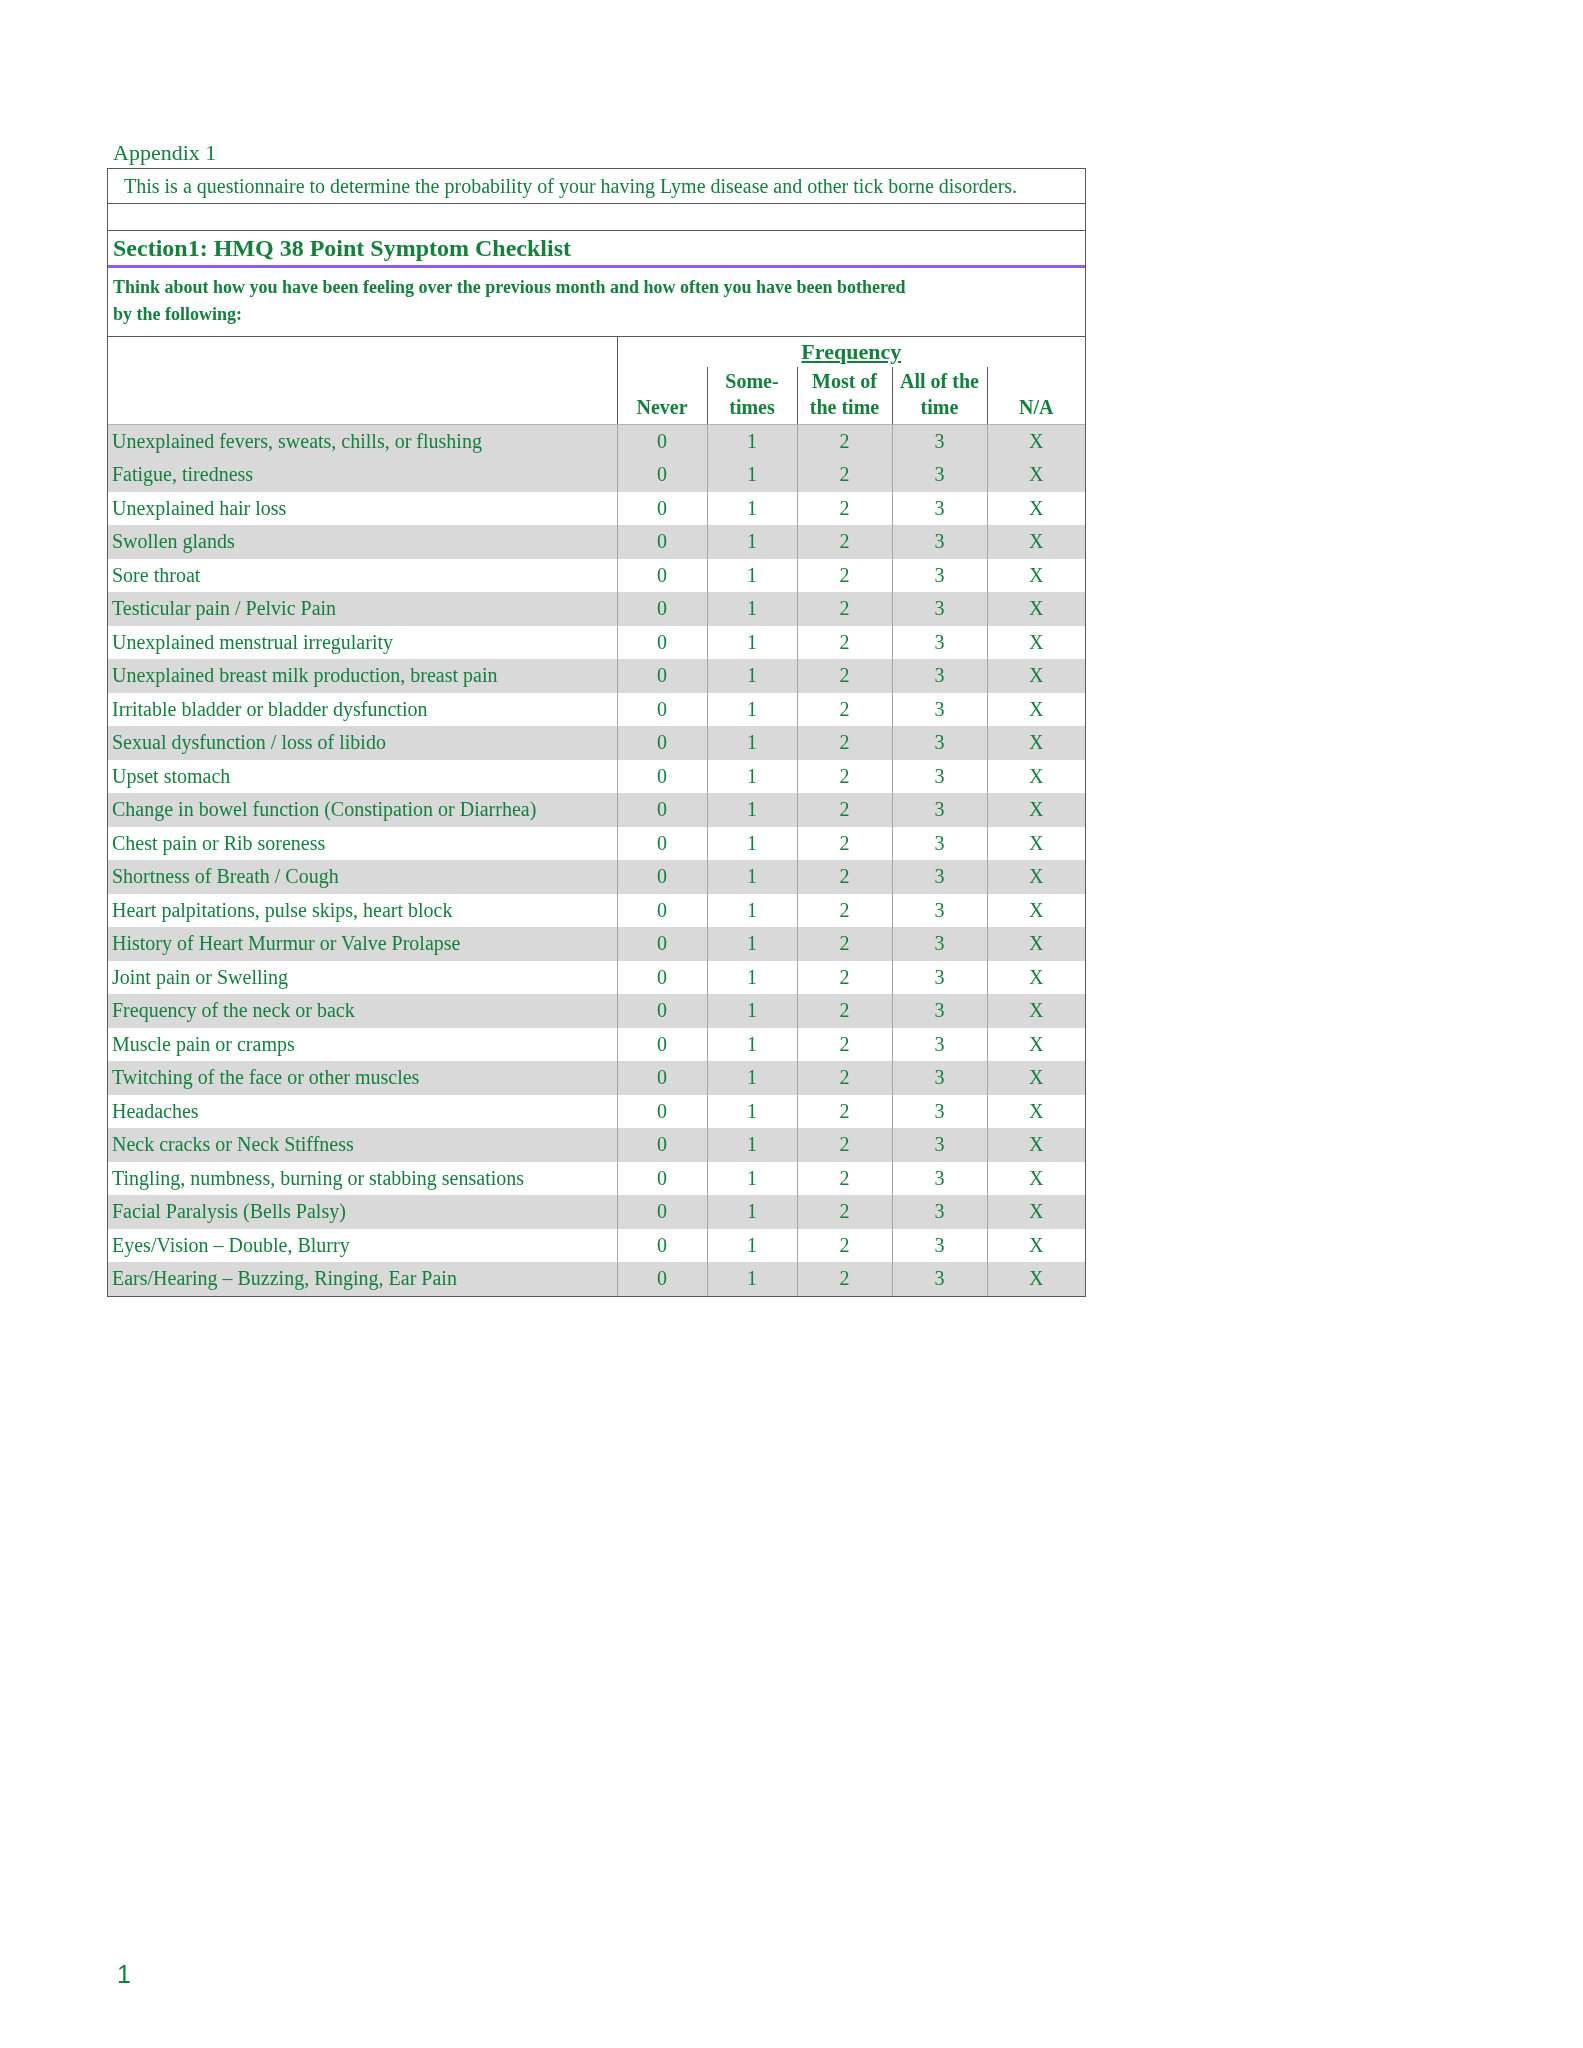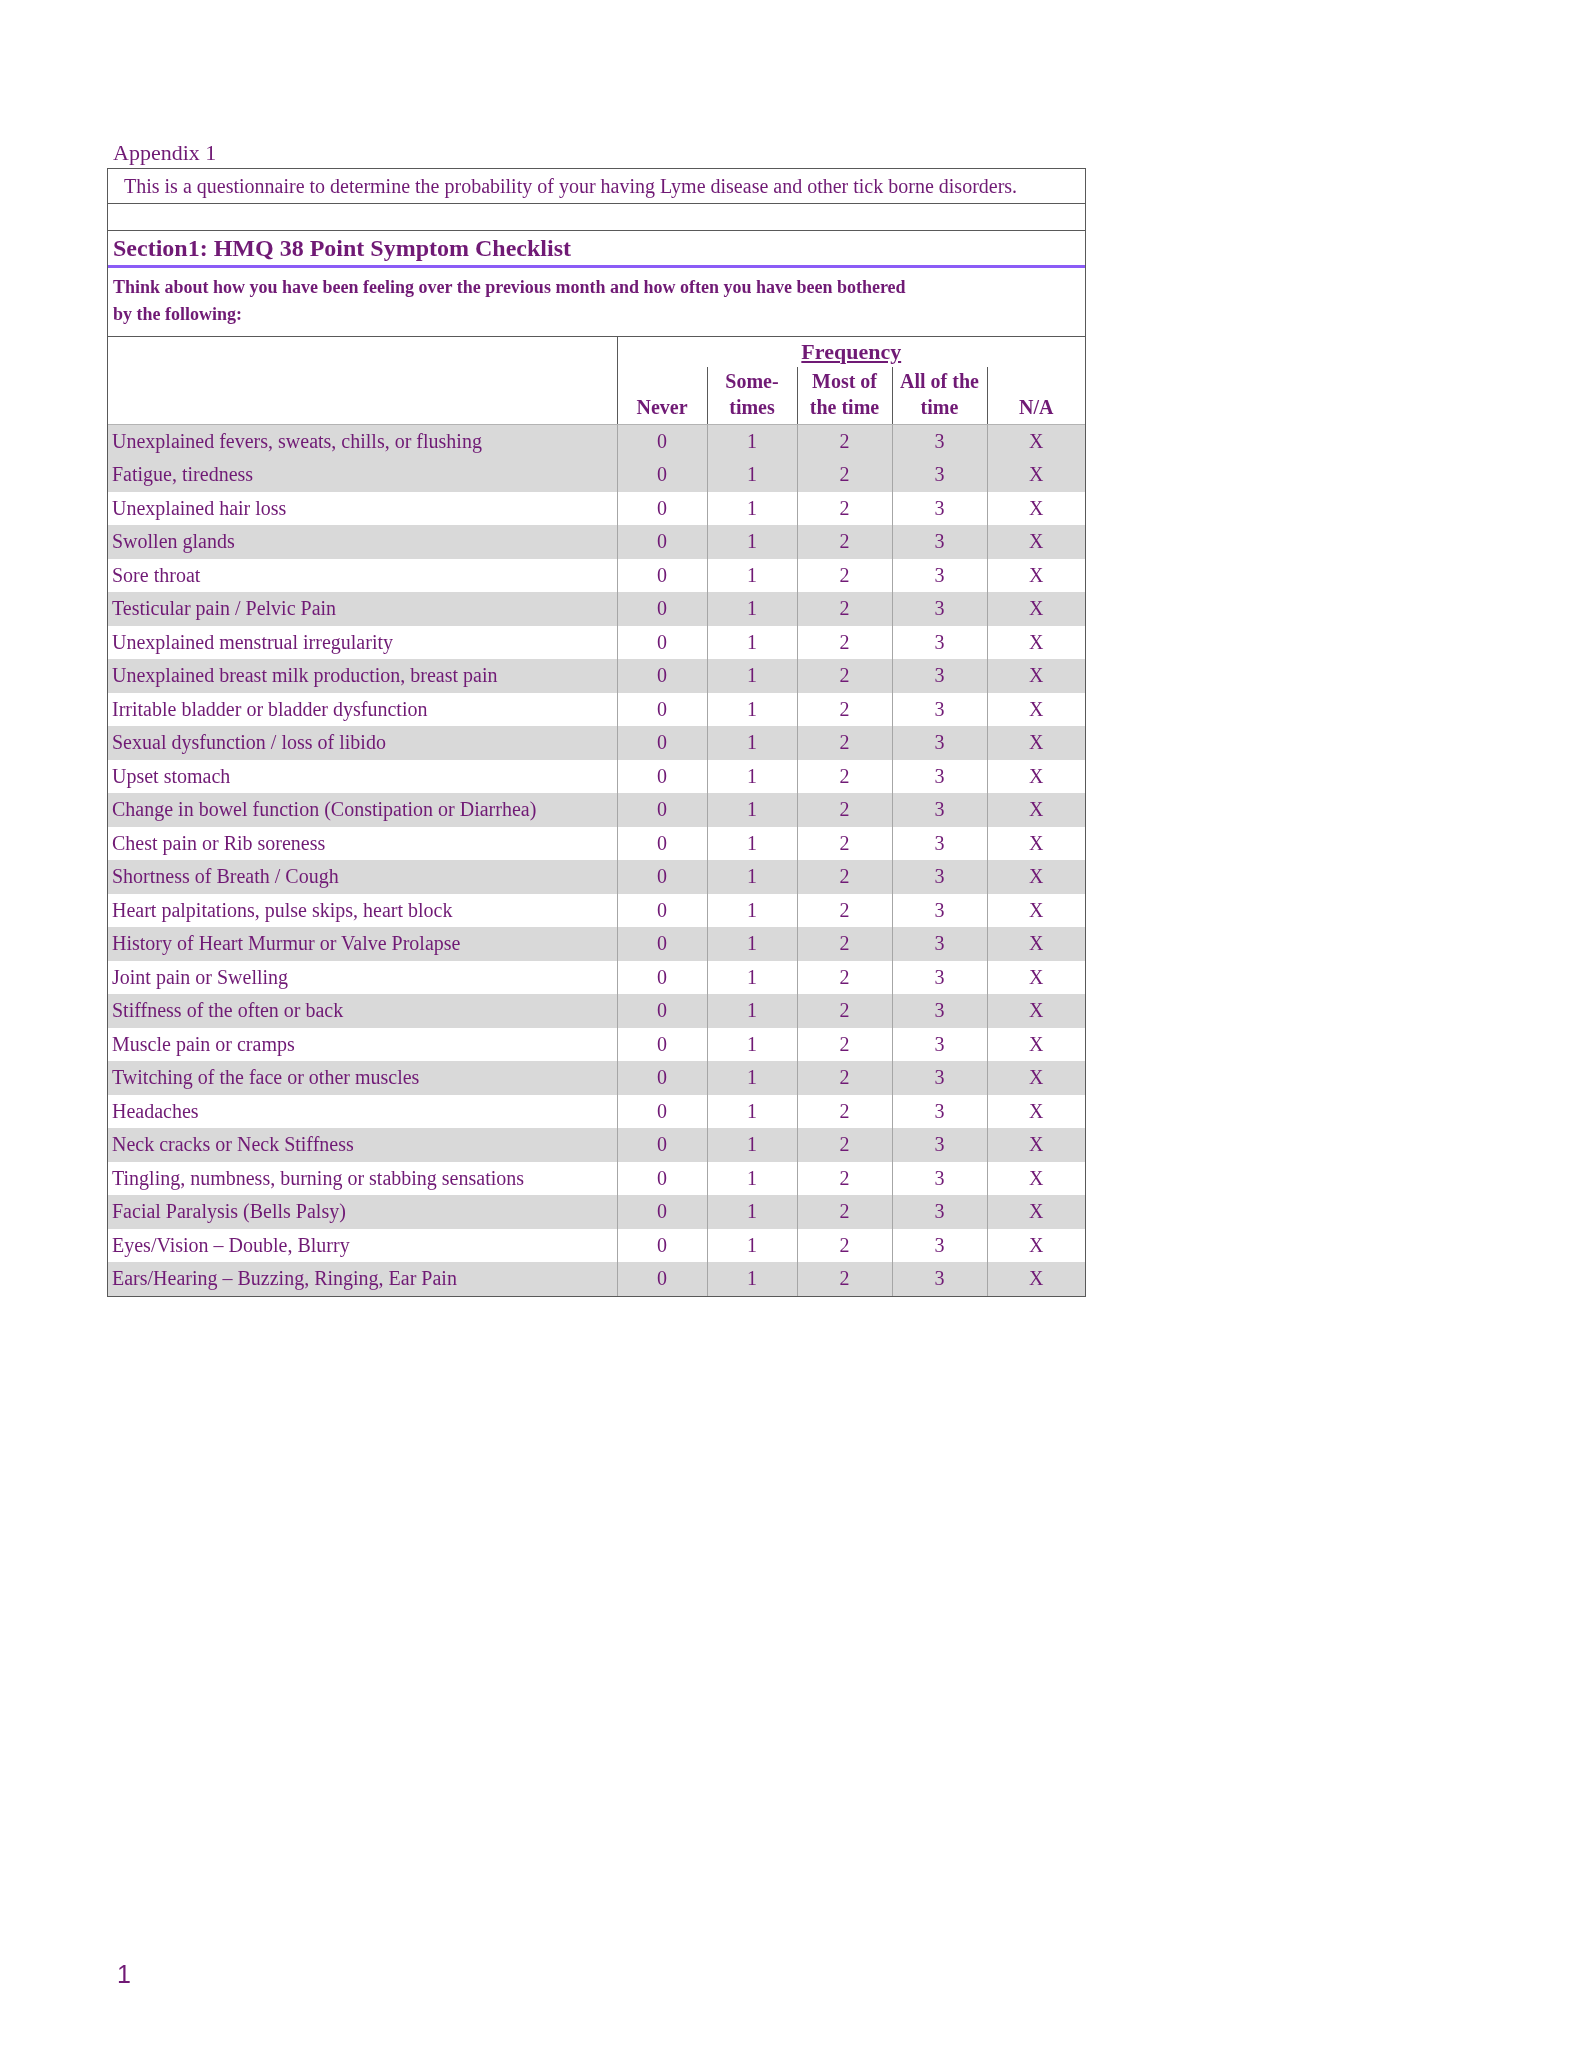--- a/index.html
+++ b/index.html
@@ -1,21 +1,21 @@
 <!DOCTYPE html>
 <html><head>
 <meta charset="utf-8">
 <style>
   html,body { margin:0; padding:0; background:#ffffff; }
   .page {
     position:relative;
     width:1583px; height:2048px;
     background:#ffffff;
     font-family:"Liberation Serif","DejaVu Serif",serif;
-    color:#701a75;
+    color:#15803d;
     overflow:hidden;
   }
   .appendix {
     position:absolute; left:113px; top:140px;
     font-size:22px;
   }
   .doc {
     position:absolute; left:107px; top:168px;
     width:979px;
     border:1px solid #595959;
@@ -261,21 +261,21 @@
           </tr>
           <tr>
             <td class="symptom">Joint pain or Swelling</td>
             <td class="val">0</td>
             <td class="val">1</td>
             <td class="val">2</td>
             <td class="val">3</td>
             <td class="val">X</td>
           </tr>
           <tr class="shaded">
-            <td class="symptom">Stiffness of the often or back</td>
+            <td class="symptom">Frequency of the neck or back</td>
             <td class="val">0</td>
             <td class="val">1</td>
             <td class="val">2</td>
             <td class="val">3</td>
             <td class="val">X</td>
           </tr>
           <tr>
             <td class="symptom">Muscle pain or cramps</td>
             <td class="val">0</td>
             <td class="val">1</td>

